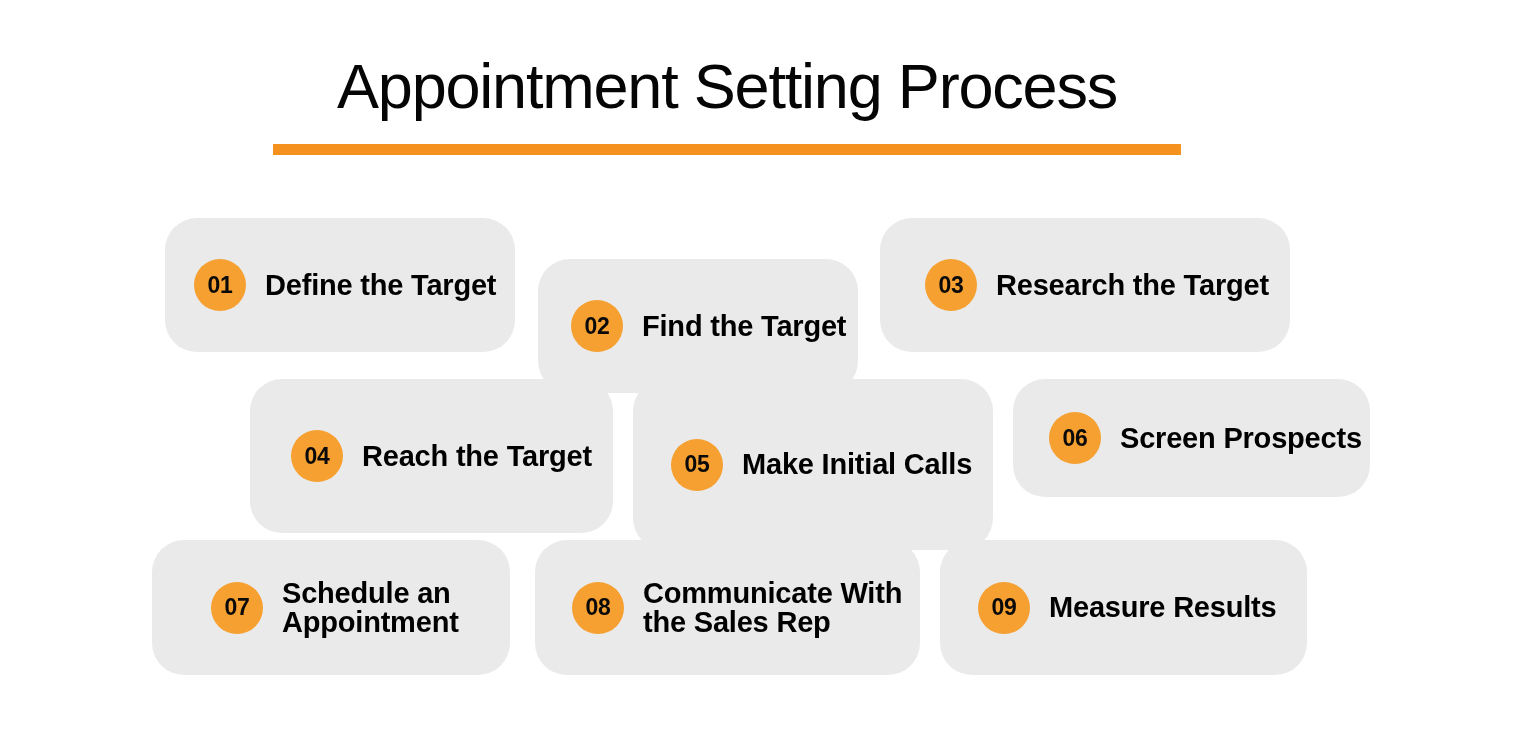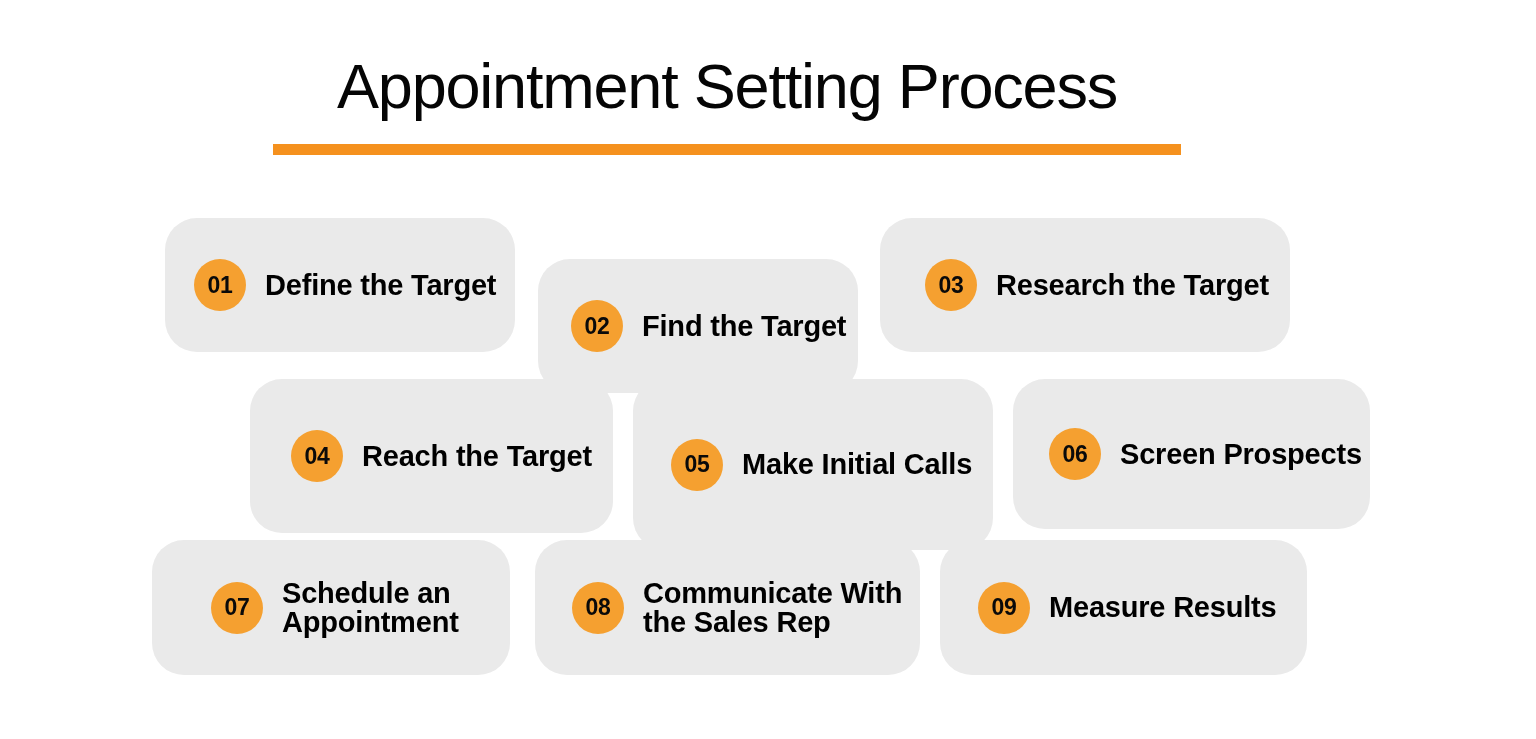--- a/index.html
+++ b/index.html
@@ -84,21 +84,21 @@
   }
 
   
   #card-1 { left: 165px;  top: 218px; width: 350px; height: 134px; padding-left: 29px; }
   #card-2 { left: 538px;  top: 218px; width: 320px; height: 134px; padding-left: 33px; margin-top: 41px; }
   #card-3 { left: 880px;  top: 218px; width: 410px; height: 134px; padding-left: 45px; }
 
   
   #card-4 { left: 250px;  top: 379px; width: 363px; height: 154px; padding-left: 41px; }
   #card-5 { left: 633px;  top: 379px; width: 360px; height: 171px; padding-left: 38px; }
-  #card-6 { left: 1013px; top: 379px; width: 357px; height: 150px; padding-left: 36px; }
+  #card-6 { left: 1013px; top: 379px; width: 357px; height: 118px; padding-left: 36px; }
 
   
   #card-7 { left: 152px;  top: 540px; width: 358px; height: 135px; padding-left: 59px; }
   #card-8 { left: 535px;  top: 540px; width: 385px; height: 135px; padding-left: 37px; }
   #card-9 { left: 940px;  top: 540px; width: 367px; height: 135px; padding-left: 38px; }
 </style>
 </head>
 <body>
 
 <div id="canvas">

